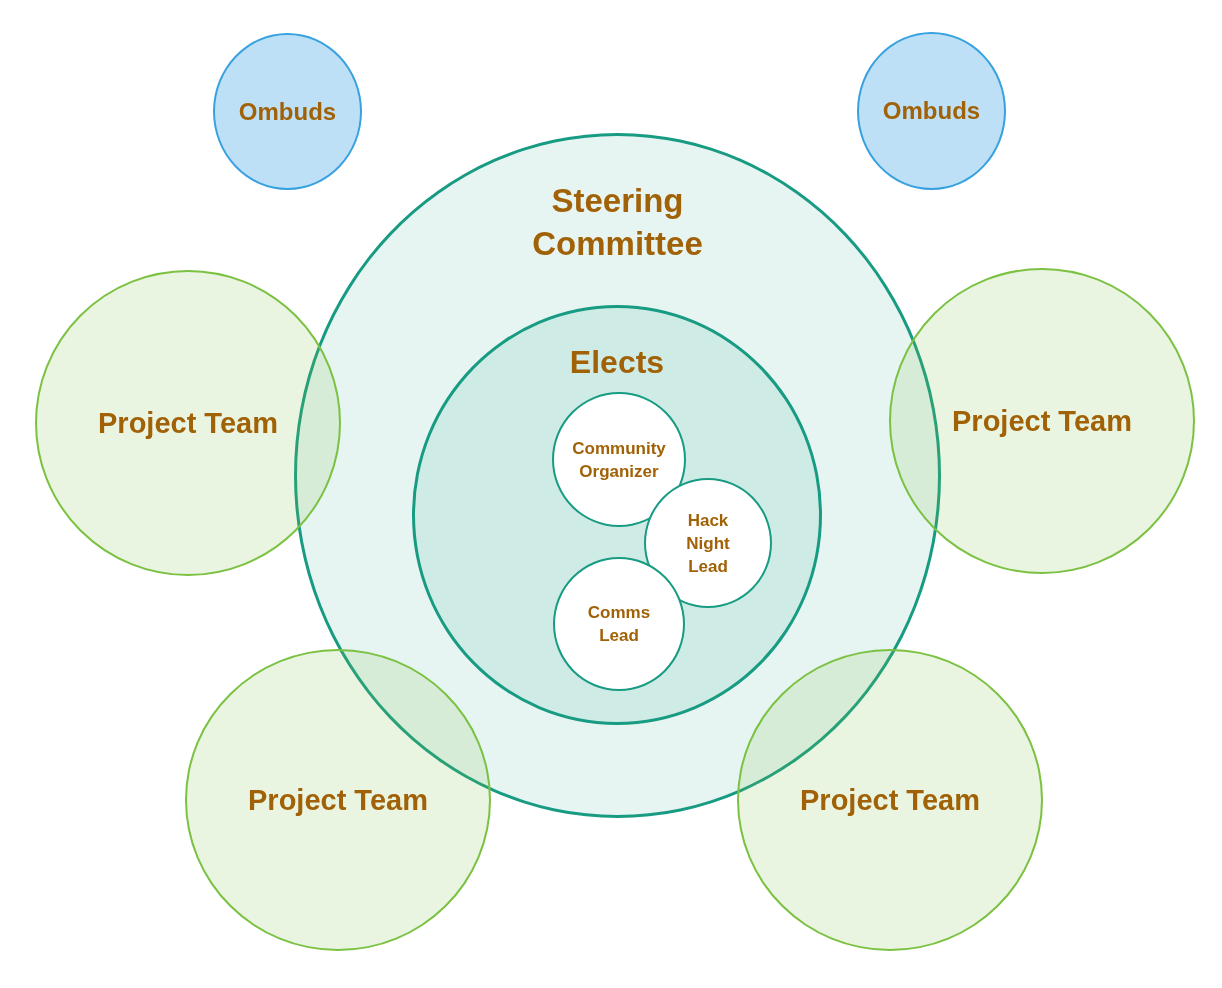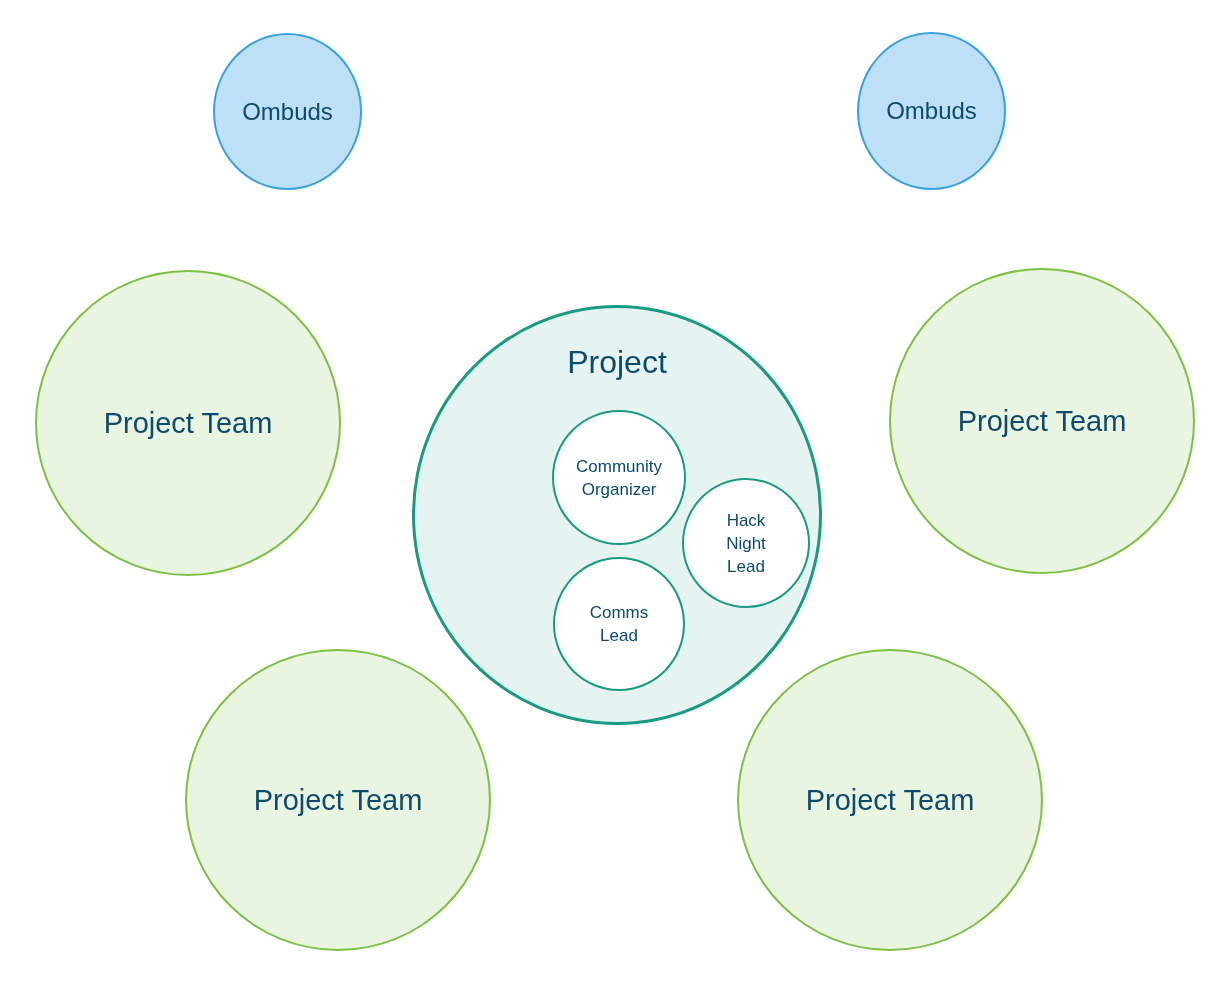--- a/index.html
+++ b/index.html
@@ -16,22 +16,22 @@
     overflow: hidden;
   }
   .node {
     position: absolute;
     border-radius: 50%;
     box-sizing: border-box;
     display: flex;
     align-items: center;
     justify-content: center;
     text-align: center;
-    font-weight: normal;
-    color: #0c4a6e;
+    font-weight: bold;
+    color: #a16207;
     white-space: pre-line;
   }
   .label {
     white-space: pre-line;
   }
   
   .steering {
     left: 294px;
     top: 133px;
     width: 647px;
@@ -59,23 +59,23 @@
     z-index: 2;
   }
   
   .role {
     border: 2.5px solid #189b83;
     background: #ffffff;
     font-size: 17px;
     line-height: 23px;
     z-index: 4;
   }
-  .role-community { left: 552px; top: 410px; width: 134px; height: 135px; }
+  .role-community { left: 552px; top: 392px; width: 134px; height: 135px; }
   .role-treas     { left: 428px; top: 478px; width: 132px; height: 133px; }
-  .role-hack      { left: 682px; top: 478px; width: 128px; height: 130px; }
+  .role-hack      { left: 644px; top: 478px; width: 128px; height: 130px; }
   .role-comms     { left: 553px; top: 557px; width: 132px; height: 134px; justify-content: center; }
   
   .ombuds {
     border: 2.5px solid #38a1e0;
     background: #bee0f6;
     font-size: 24px;
     line-height: 30px;
     z-index: 5;
   }
   .ombuds-left  { left: 213px; top: 33px; width: 149px; height: 157px; }
@@ -91,23 +91,27 @@
   .pt-left         { left: 35px;  top: 270px; width: 306px; height: 306px; }
   .pt-right        { left: 889px; top: 268px; width: 306px; height: 306px; }
   .pt-bottom-left  { left: 185px; top: 649px; width: 306px; height: 302px; }
   .pt-bottom-right { left: 737px; top: 649px; width: 306px; height: 302px; }
 </style>
 </head>
 <body>
 
 <div class="canvas">
 
+  <div class="node steering">
+    <span class="label">Steering
+Committee</span>
+  </div>
 
   <div class="node elects">
-    <span class="label">Project</span>
+    <span class="label">Elects</span>
   </div>
 
   <div class="node role role-community">
     <span class="label">Community
 Organizer</span>
   </div>
   <div class="node role role-hack">
     <span class="label">Hack
 Night
 Lead</span>

